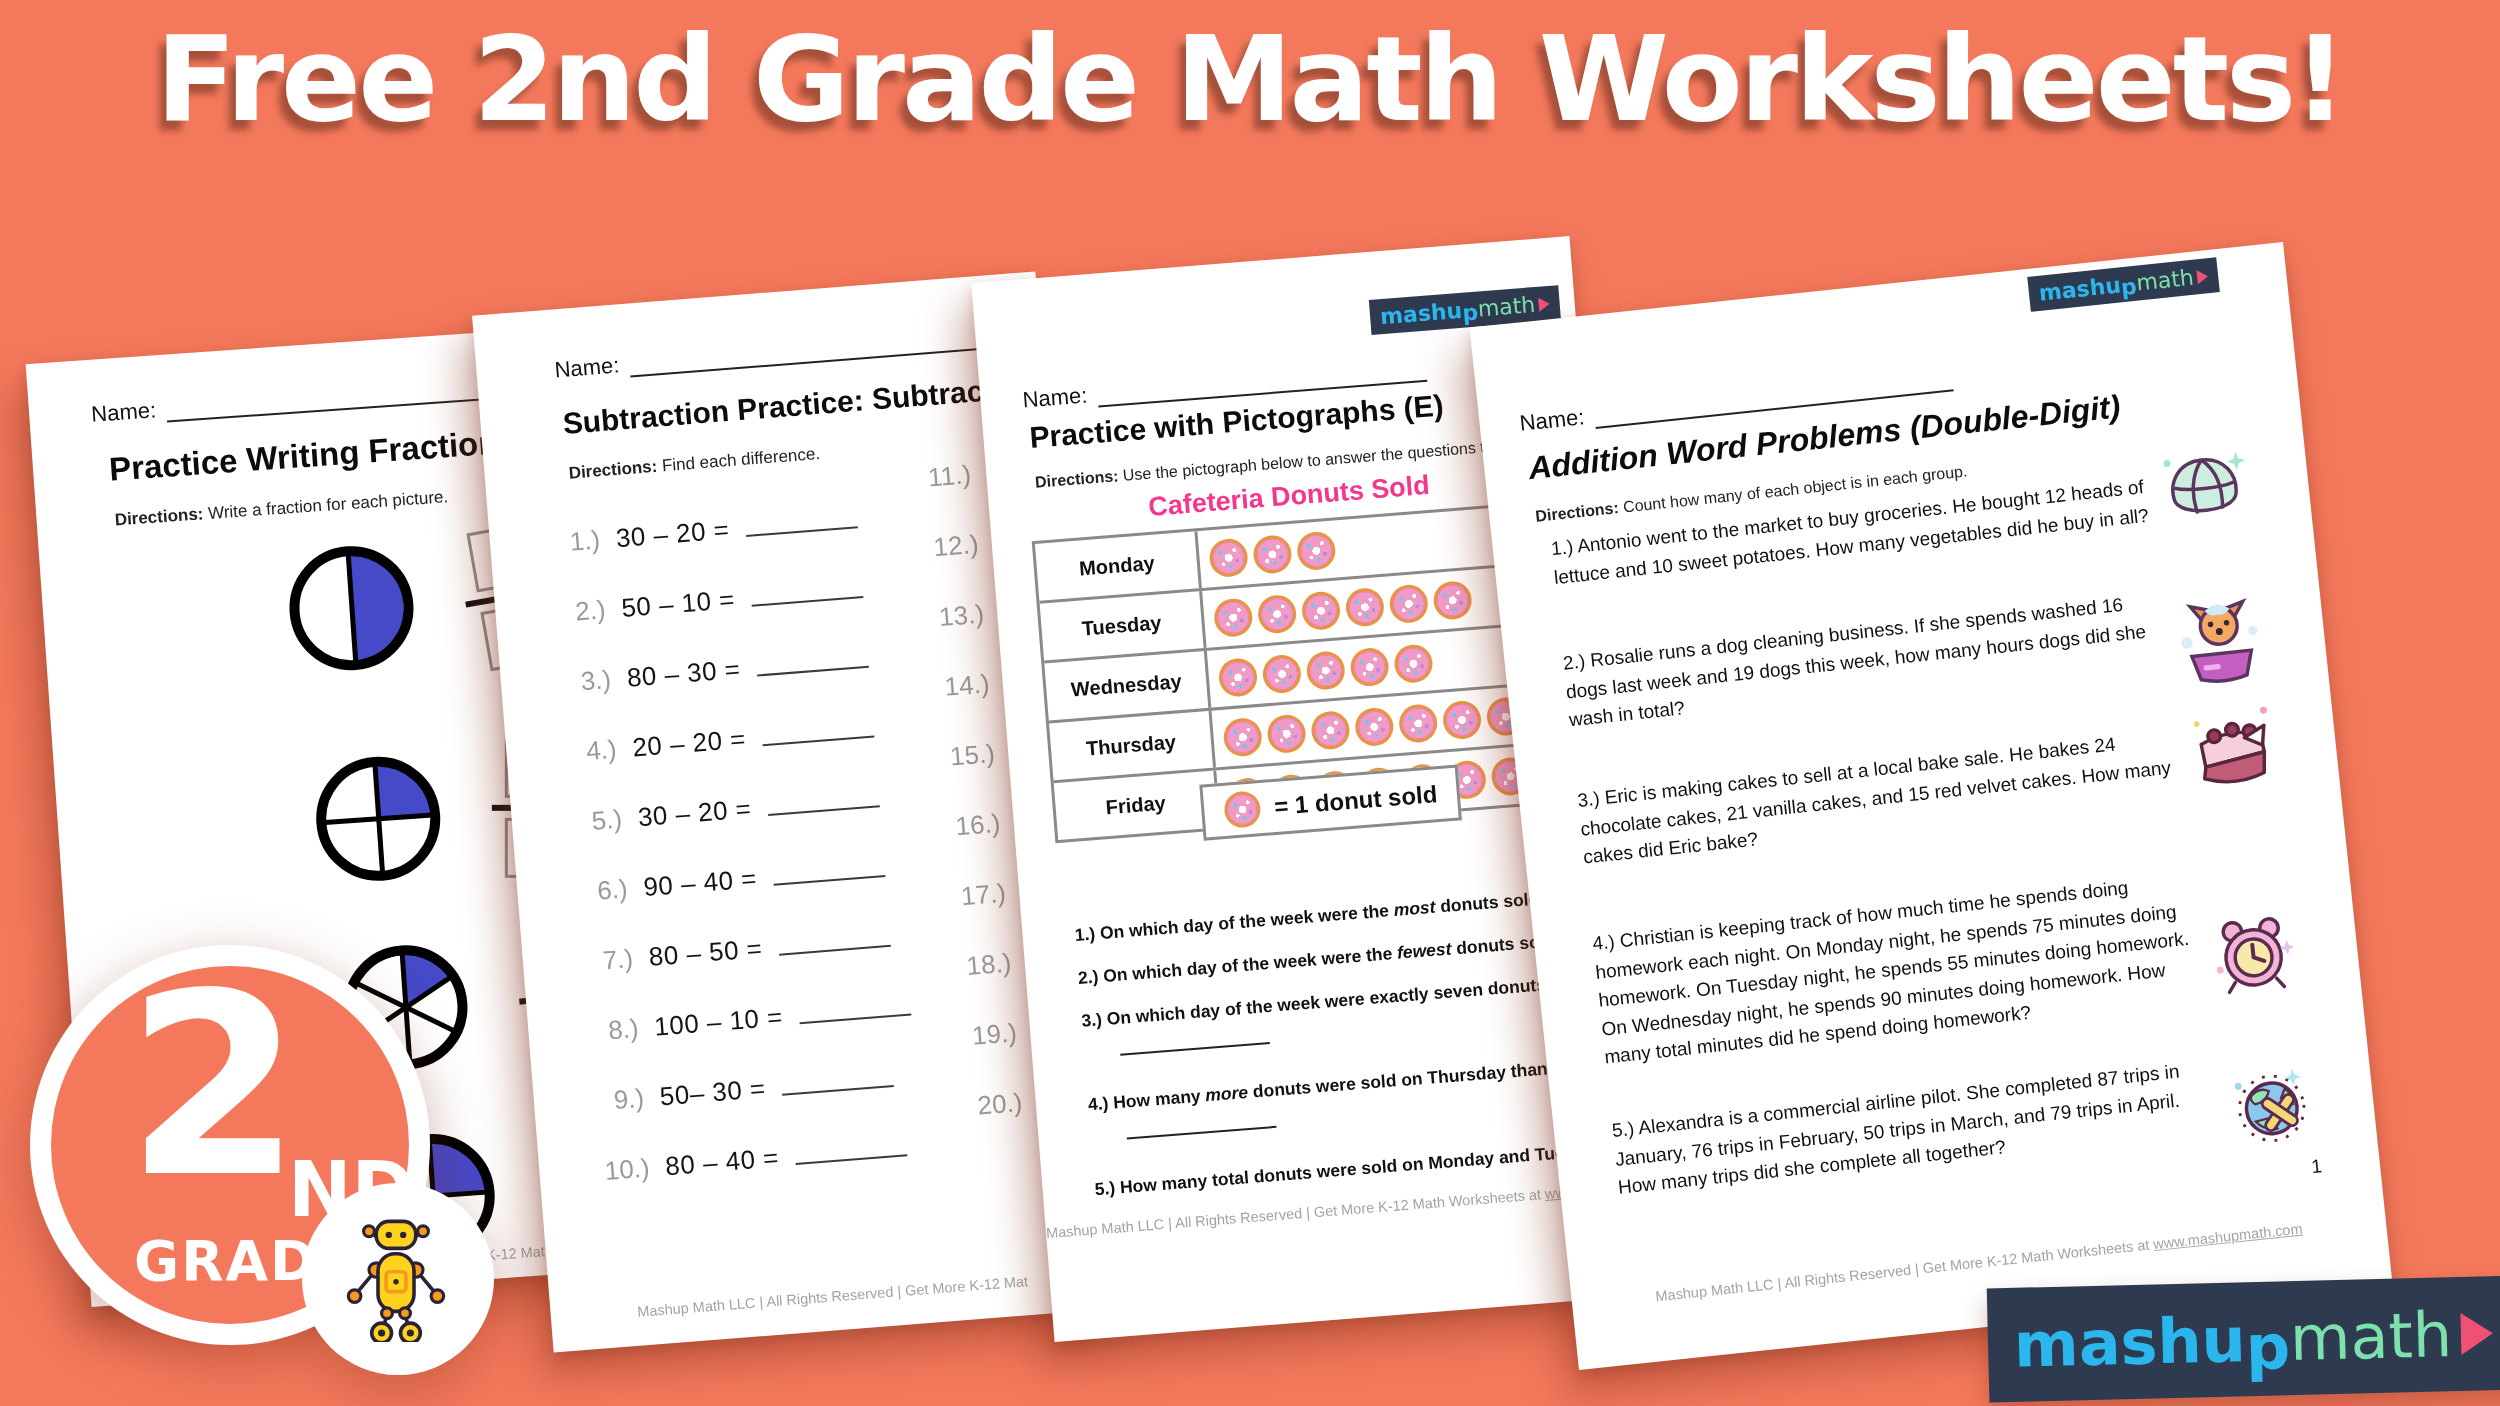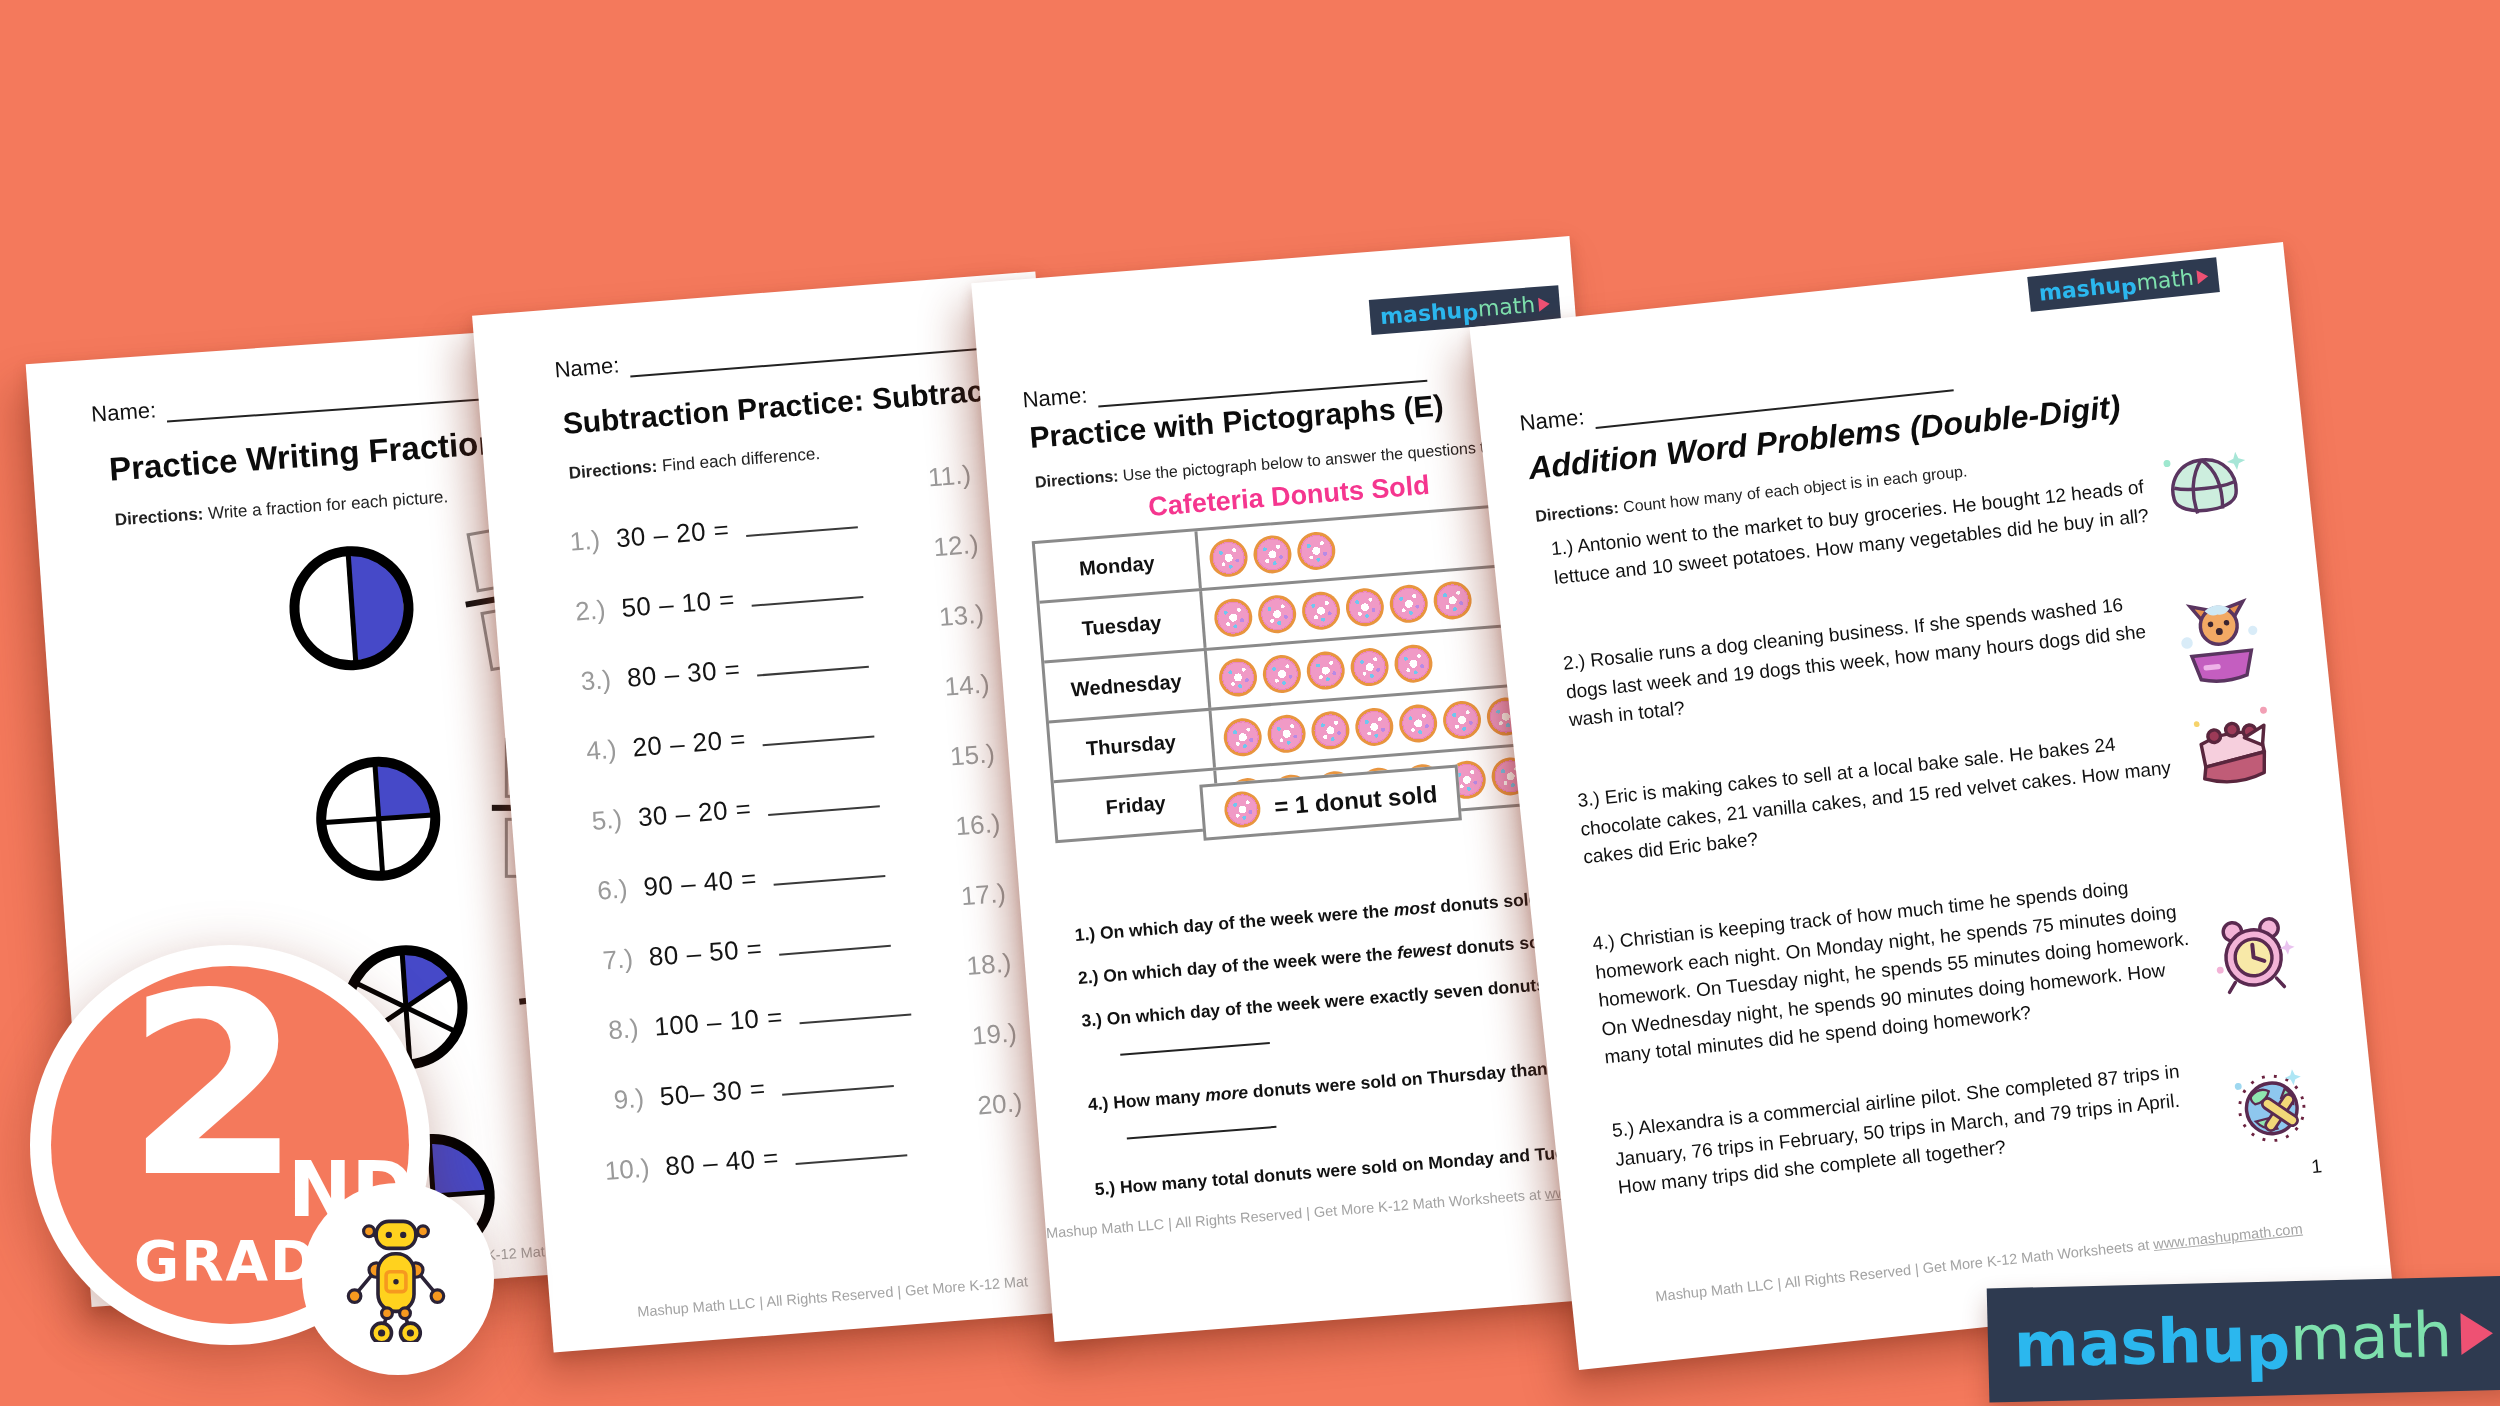--- a/index.html
+++ b/index.html
@@ -104,20 +104,21 @@
   .badge .bnd{position:absolute;left:258px;top:200px;font-size:76px;font-weight:bold;color:#fff;}
   .badge .bgrade{position:absolute;left:104px;top:284px;font-size:55px;font-weight:bold;letter-spacing:2px;color:#fff;}
   .badge .blob{position:absolute;left:272px;top:238px;width:192px;height:192px;background:#fff;border-radius:50%;}
   .badge .robot{position:absolute;left:312px;top:262px;width:108px;height:142px;}
 </style>
 </head>
 <body>
 
 <div class="stage">
 
+  <h1 class="main-title">Free 2nd Grade Math Worksheets!</h1>
 
   <div class="page page1">
     <div class="nrow" style="left:62px;top:42px;">
       <span>Name:</span>
       <span class="nline" style="width:370px;"></span>
     </div>
     <h2 class="wtitle" style="left:76px;top:92px;font-size:33px;">Practice Writing Fractions-A</h2>
     <p class="wdir" style="left:78px;top:152px;">
       <b>Directions:</b>
       <span>Write a fraction for each picture.</span>

